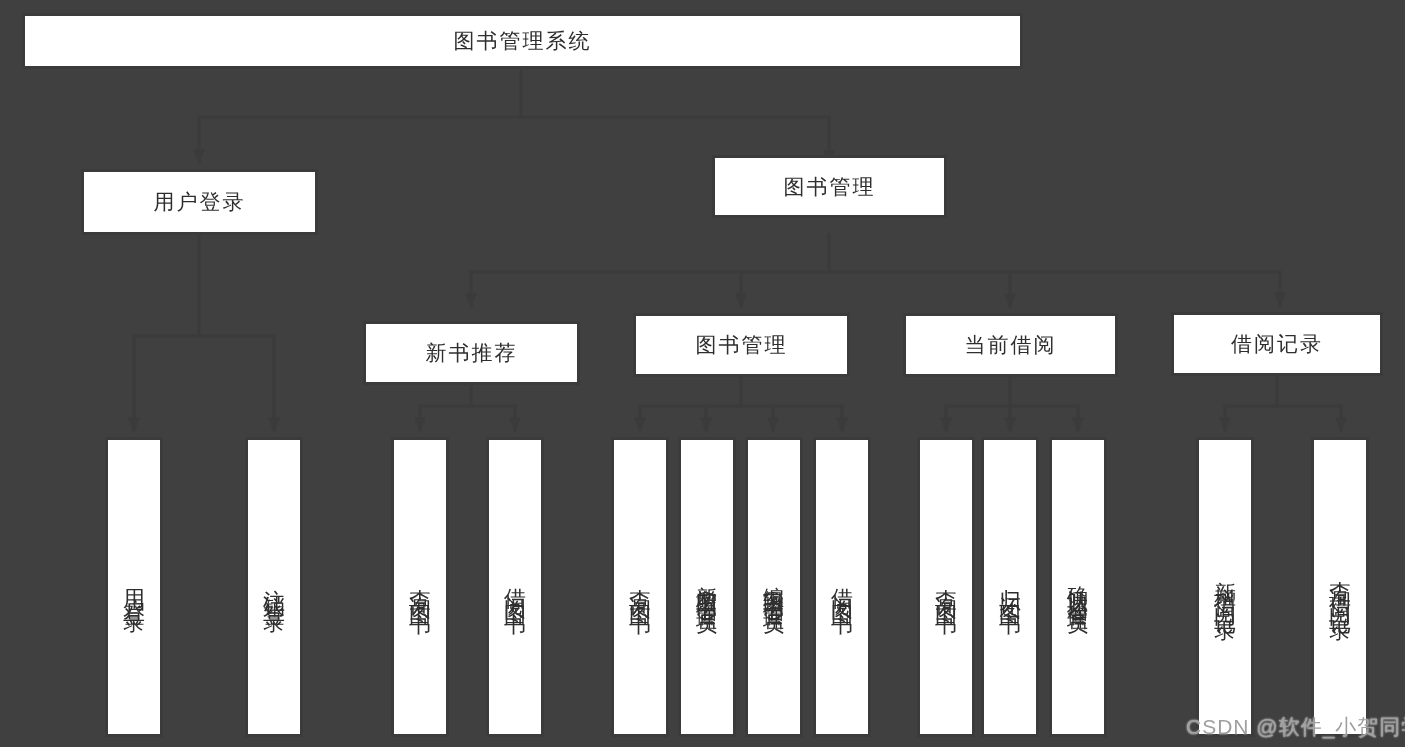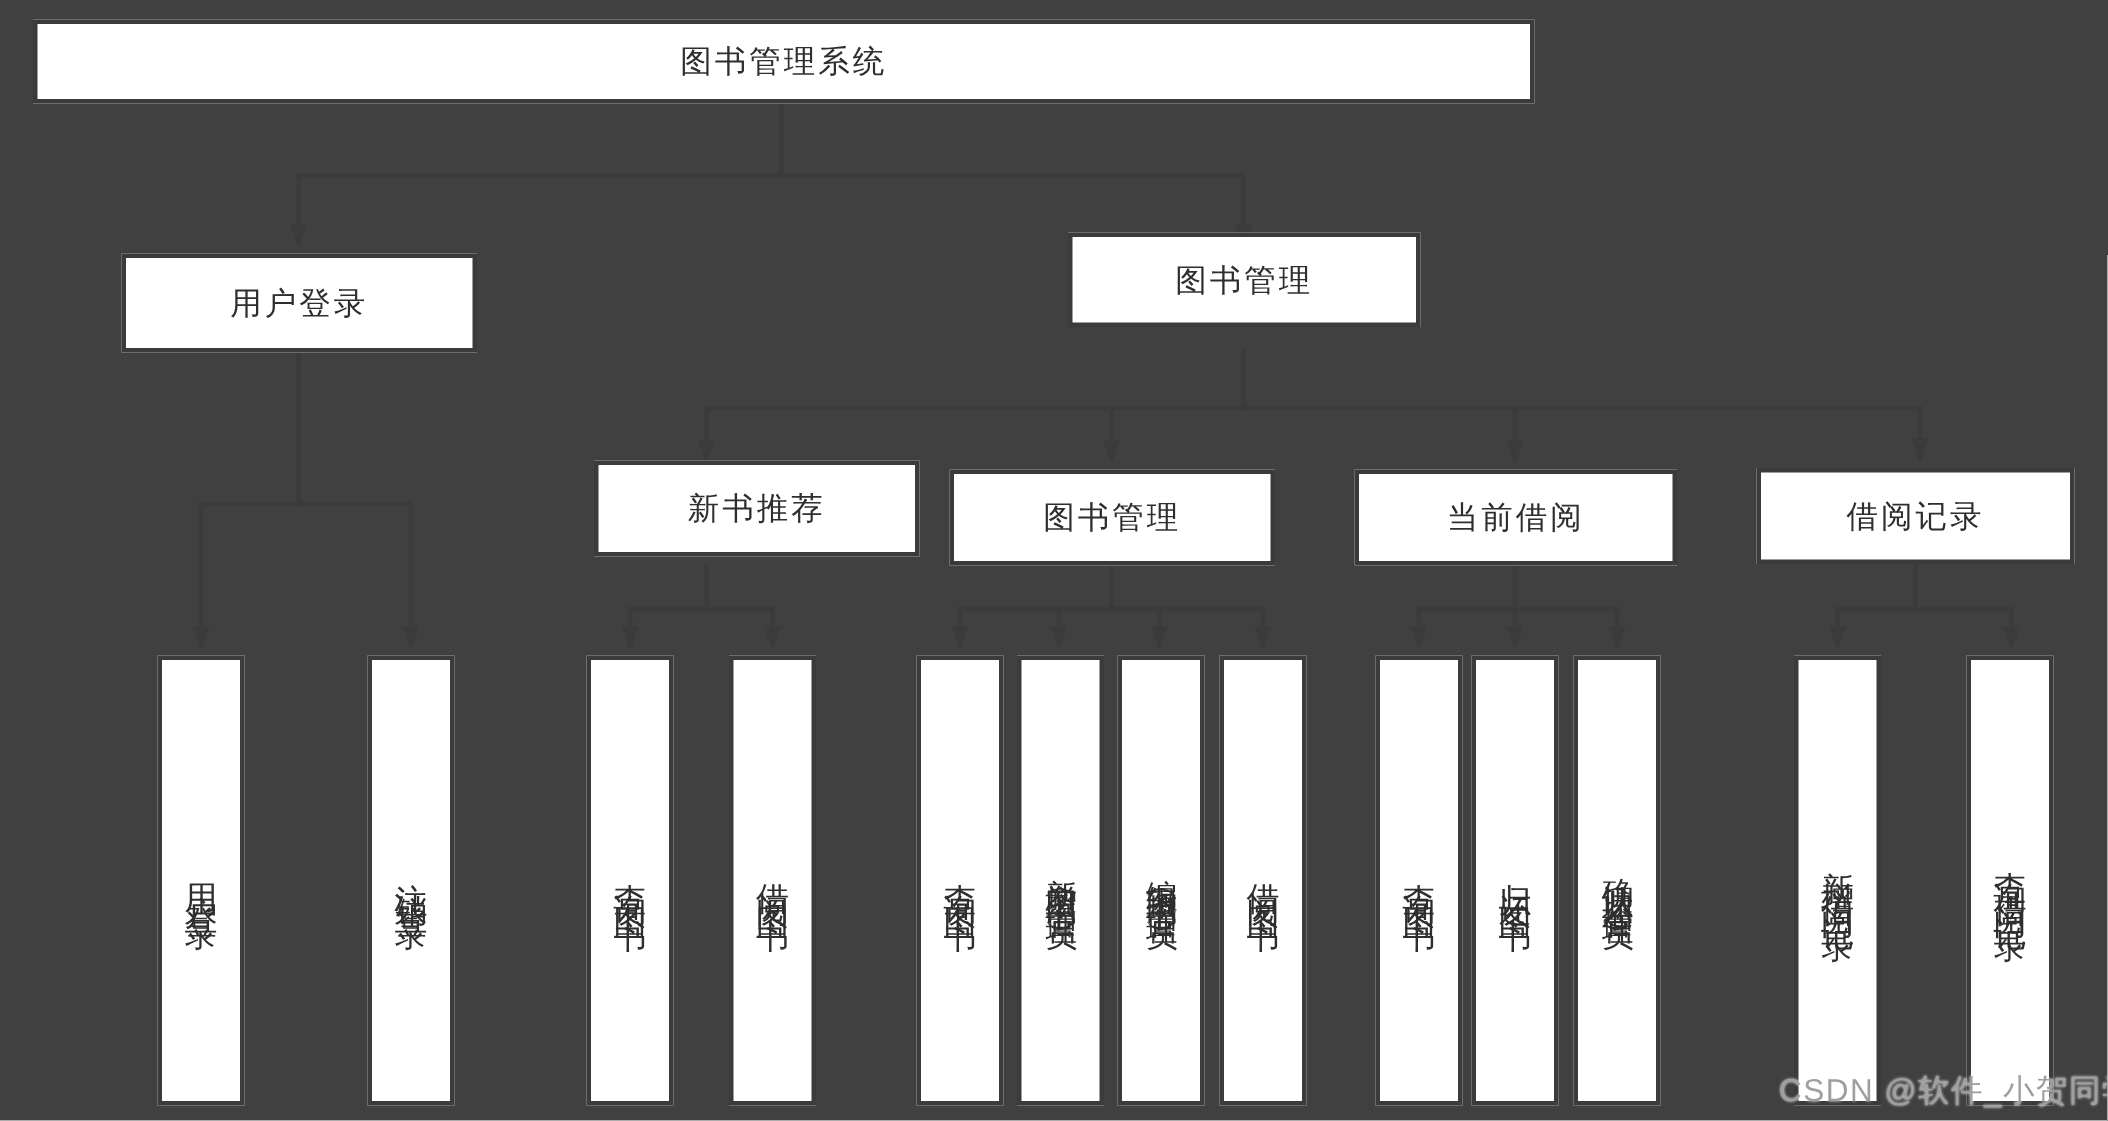--- a/index.html
+++ b/index.html
@@ -109,21 +109,21 @@
     <span>图书管理系统</span>
   </div>
 
   <div class="node h-node" style="left:81px; top:169px; width:237px; height:66px;">
     <span>用户登录</span>
   </div>
   <div class="node h-node" style="left:712px; top:155px; width:235px; height:63px;">
     <span>图书管理</span>
   </div>
 
-  <div class="node h-node" style="left:363px; top:307px; width:217px; height:64px;margin-left:33px;">
+  <div class="node h-node" style="left:363px; top:321px; width:217px; height:64px;">
     <span>新书推荐</span>
   </div>
   <div class="node h-node" style="left:633px; top:313px; width:217px; height:64px;">
     <span>图书管理</span>
   </div>
   <div class="node h-node" style="left:903px; top:313px; width:215px; height:64px;">
     <span>当前借阅</span>
   </div>
   <div class="node h-node" style="left:1171px; top:312px; width:212px; height:64px;">
     <span>借阅记录</span>

